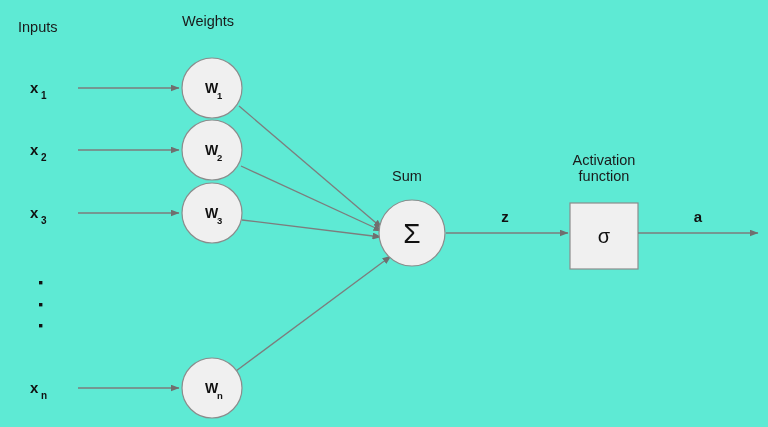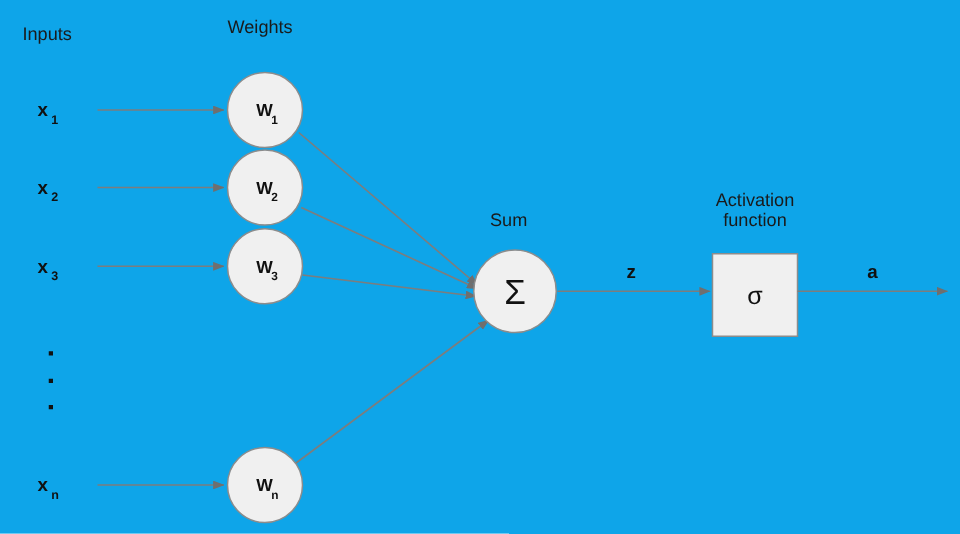--- a/index.html
+++ b/index.html
@@ -11,21 +11,21 @@
   body {
     font-family: "Liberation Sans", sans-serif;
     width: 768px;
     height: 427px;
     overflow: hidden;
   }
   #diagram-root {
     position: relative;
     width: 768px;
     height: 427px;
-    background: #0ea5e9;
+    background: #5eead4;
   }
   svg#neuron-svg {
     position: absolute;
     top: 0;
     left: 0;
     width: 768px;
     height: 427px;
     display: block;
   }
   .section-label {

